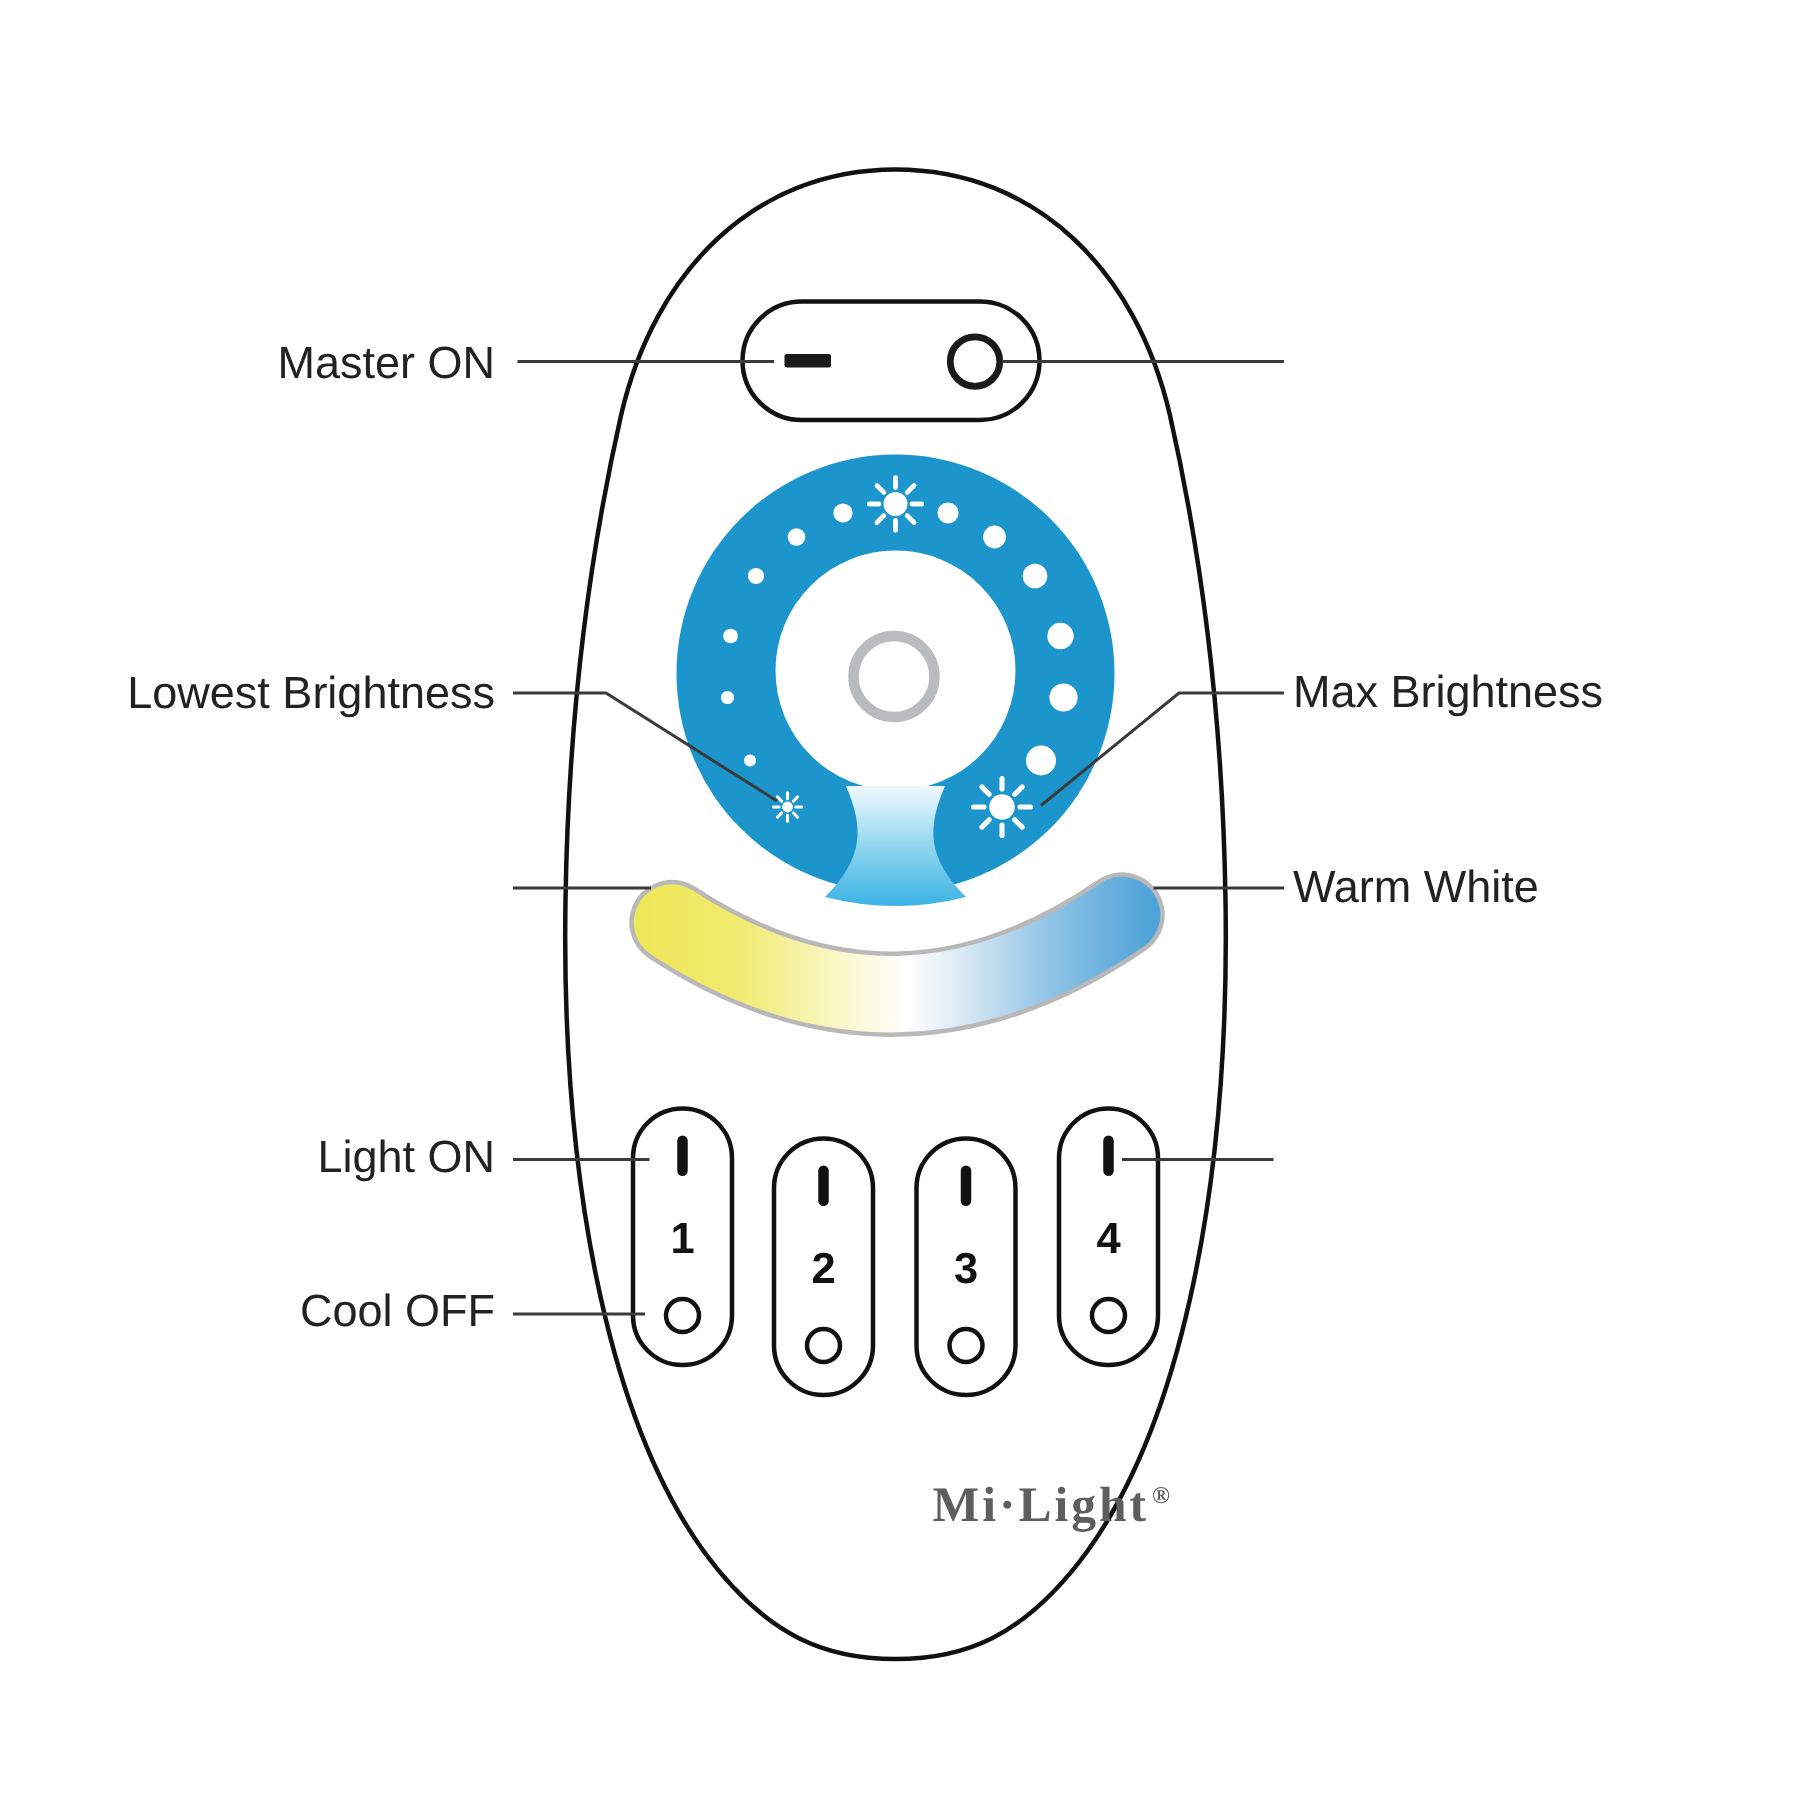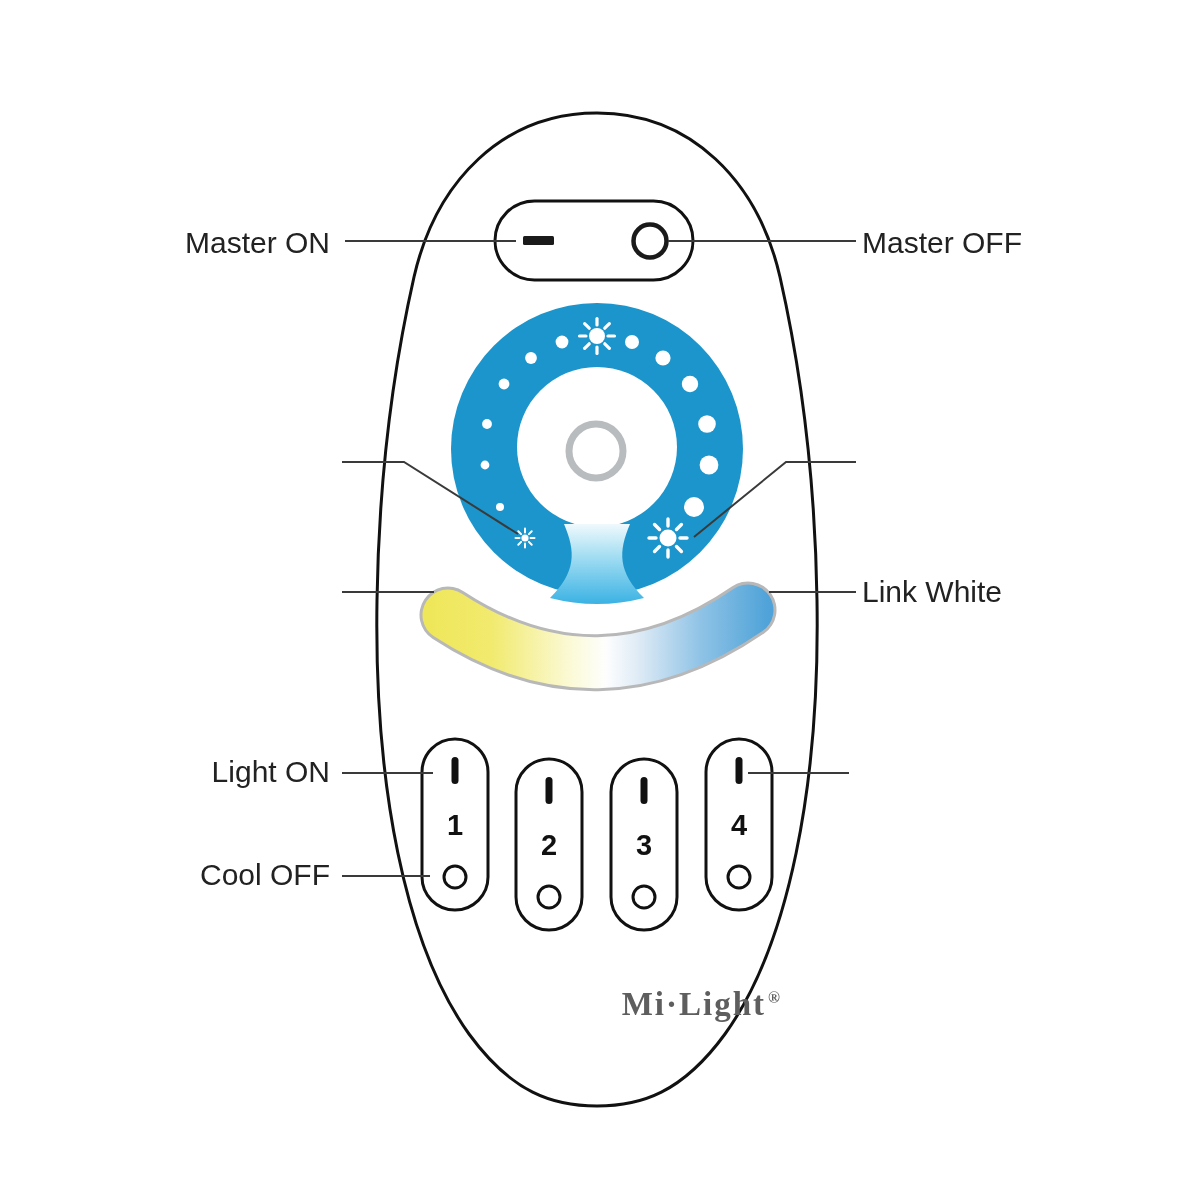--- a/index.html
+++ b/index.html
@@ -173,23 +173,24 @@
       <polyline points="856,462 786,462 694,537"></polyline>
       <polyline points="342,592 434,592"></polyline>
       <polyline points="769,592 856,592"></polyline>
       <polyline points="342,773 433,773"></polyline>
       <polyline points="342,876 430,876"></polyline>
       <polyline points="748,773 849,773"></polyline>
     </g>
   </svg>
 
   <div class="lbl left" style="top:225px">Master ON</div>
+  <div class="lbl left" style="top:445px">Lowest Brightness</div>
   <div class="lbl left" style="top:754px">Light ON</div>
   <div class="lbl left" style="top:857px">Cool OFF</div>
 
-  <div class="lbl right" style="top:225px">Master OFF</div>
-  <div class="lbl right" style="top:574px">Link White</div>
+  <div class="lbl right" style="top:444px">Max Brightness</div>
+  <div class="lbl right" style="top:574px">Warm White</div>
 
   <div class="brand">
     <span>Mi·Light</span><sup>®</sup>
   </div>
 
 </div>
 
 </body></html>

